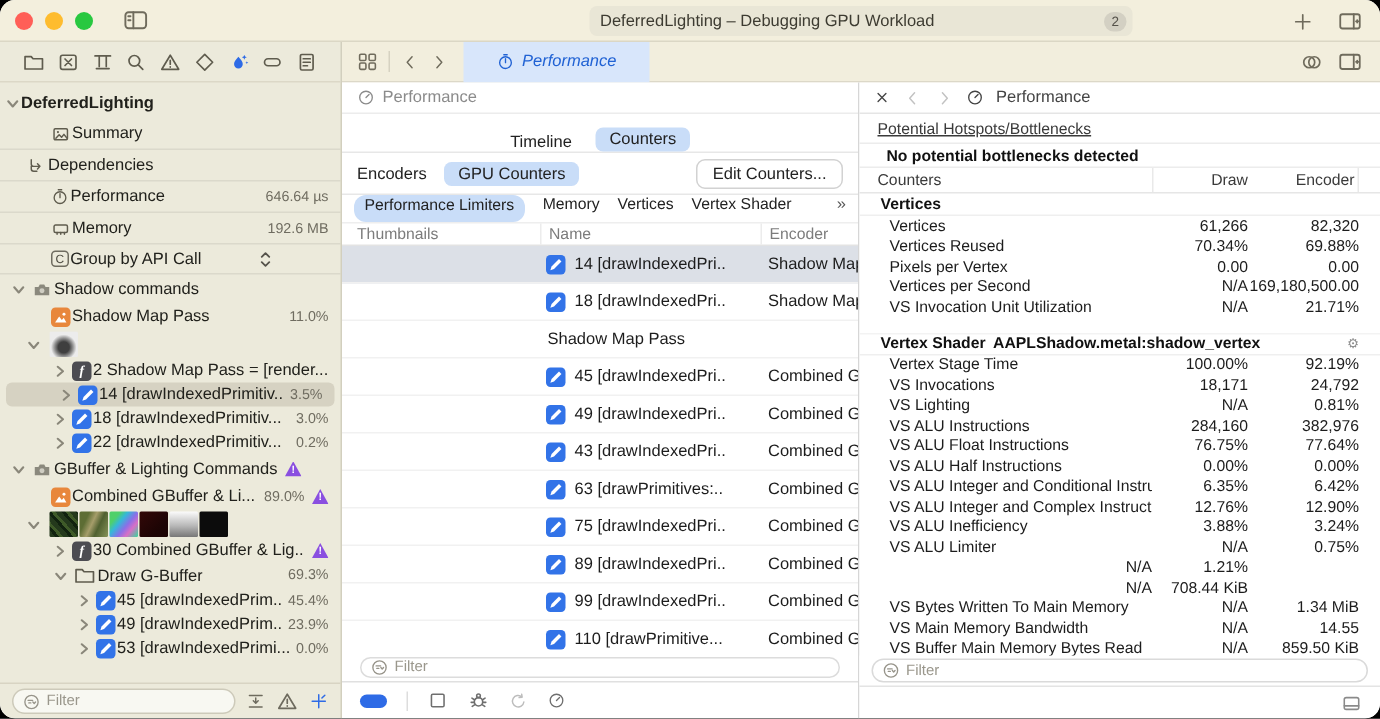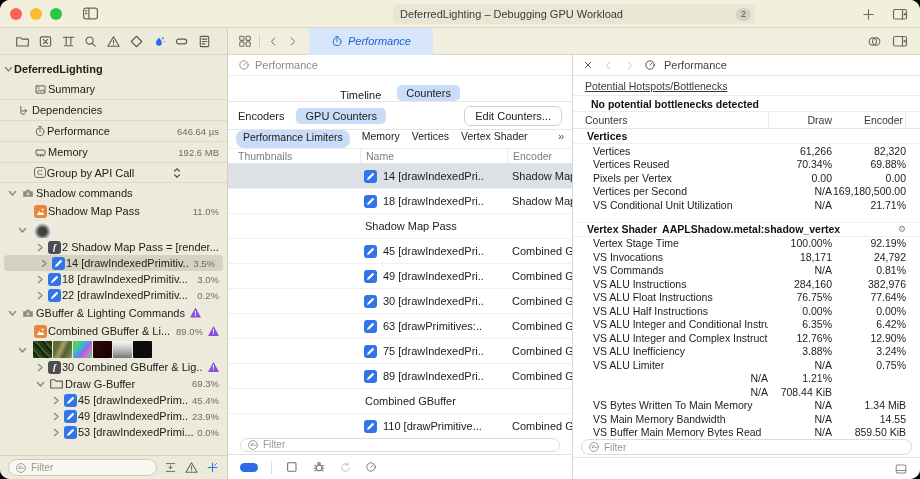--- a/index.html
+++ b/index.html
@@ -622,21 +622,21 @@
                 <div class="ecell">Combined GBuffer</div>
               </div>
               <div class="gpurow">
                 <div class="tcell"><span class="thumb t-normals"></span></div>
                 <div class="ncell">
                   <span class="ic-draw">
                     <svg width="9" height="9" viewBox="0 0 10 10" fill="#fff">
                       <path d="M1 9l.9-2.7L7.4 .8l1.8 1.8L3.7 8.1z"></path>
                     </svg>
                   </span>
-                  <span>30 [drawIndexedPri..</span>
+                  <span>43 [drawIndexedPri..</span>
                 </div>
                 <div class="ecell">Combined GBuffer</div>
               </div>
               <div class="gpurow">
                 <div class="tcell"><span class="thumb t-normals"></span></div>
                 <div class="ncell">
                   <span class="ic-draw">
                     <svg width="9" height="9" viewBox="0 0 10 10" fill="#fff">
                       <path d="M1 9l.9-2.7L7.4 .8l1.8 1.8L3.7 8.1z"></path>
                     </svg>
@@ -664,20 +664,28 @@
                     <svg width="9" height="9" viewBox="0 0 10 10" fill="#fff">
                       <path d="M1 9l.9-2.7L7.4 .8l1.8 1.8L3.7 8.1z"></path>
                     </svg>
                   </span>
                   <span>89 [drawIndexedPri..</span>
                 </div>
                 <div class="ecell">Combined GBuffer</div>
               </div>
               <div class="gpurow">
                 <div class="tcell"><span class="thumb t-foliage"></span></div>
+                <div class="ncell">
+                  <span class="ic-draw">
+                    <svg width="9" height="9" viewBox="0 0 10 10" fill="#fff">
+                      <path d="M1 9l.9-2.7L7.4 .8l1.8 1.8L3.7 8.1z"></path>
+                    </svg>
+                  </span>
+                  <span>99 [drawIndexedPri..</span>
+                </div>
                 <div class="ecell">Combined GBuffer</div>
               </div>
               <div class="gpurow">
                 <div class="tcell"><span class="thumb t-darkfoliage"></span></div>
                 <div class="ncell">
                   <span class="ic-draw">
                     <svg width="9" height="9" viewBox="0 0 10 10" fill="#fff">
                       <path d="M1 9l.9-2.7L7.4 .8l1.8 1.8L3.7 8.1z"></path>
                     </svg>
                   </span>
@@ -776,41 +784,41 @@
                 <div class="l">Pixels per Vertex</div>
                 <div class="v">0.00</div>
                 <div class="v">0.00</div>
               </div>
               <div class="crow">
                 <div class="l">Vertices per Second</div>
                 <div class="v">N/A</div>
                 <div class="v">169,180,500.00</div>
               </div>
               <div class="crow">
-                <div class="l">VS Conditional Unit Utilization</div>
+                <div class="l">VS Invocation Unit Utilization</div>
                 <div class="v">N/A</div>
                 <div class="v">21.71%</div>
               </div>
               <div class="sec-title later">
                 <span>Vertex Shader</span>
                 <span class="sub">AAPLShadow.metal:shadow_vertex</span>
                 <span class="gear">⚙</span>
               </div>
               <div class="crow">
                 <div class="l">Vertex Stage Time</div>
                 <div class="v">100.00%</div>
                 <div class="v">92.19%</div>
               </div>
               <div class="crow">
                 <div class="l">VS Invocations</div>
                 <div class="v">18,171</div>
                 <div class="v">24,792</div>
               </div>
               <div class="crow">
-                <div class="l">VS Commands</div>
+                <div class="l">VS Lighting</div>
                 <div class="v">N/A</div>
                 <div class="v">0.81%</div>
               </div>
               <div class="crow">
                 <div class="l">VS ALU Instructions</div>
                 <div class="v">284,160</div>
                 <div class="v">382,976</div>
               </div>
               <div class="crow">
                 <div class="l">VS ALU Float Instructions</div>

